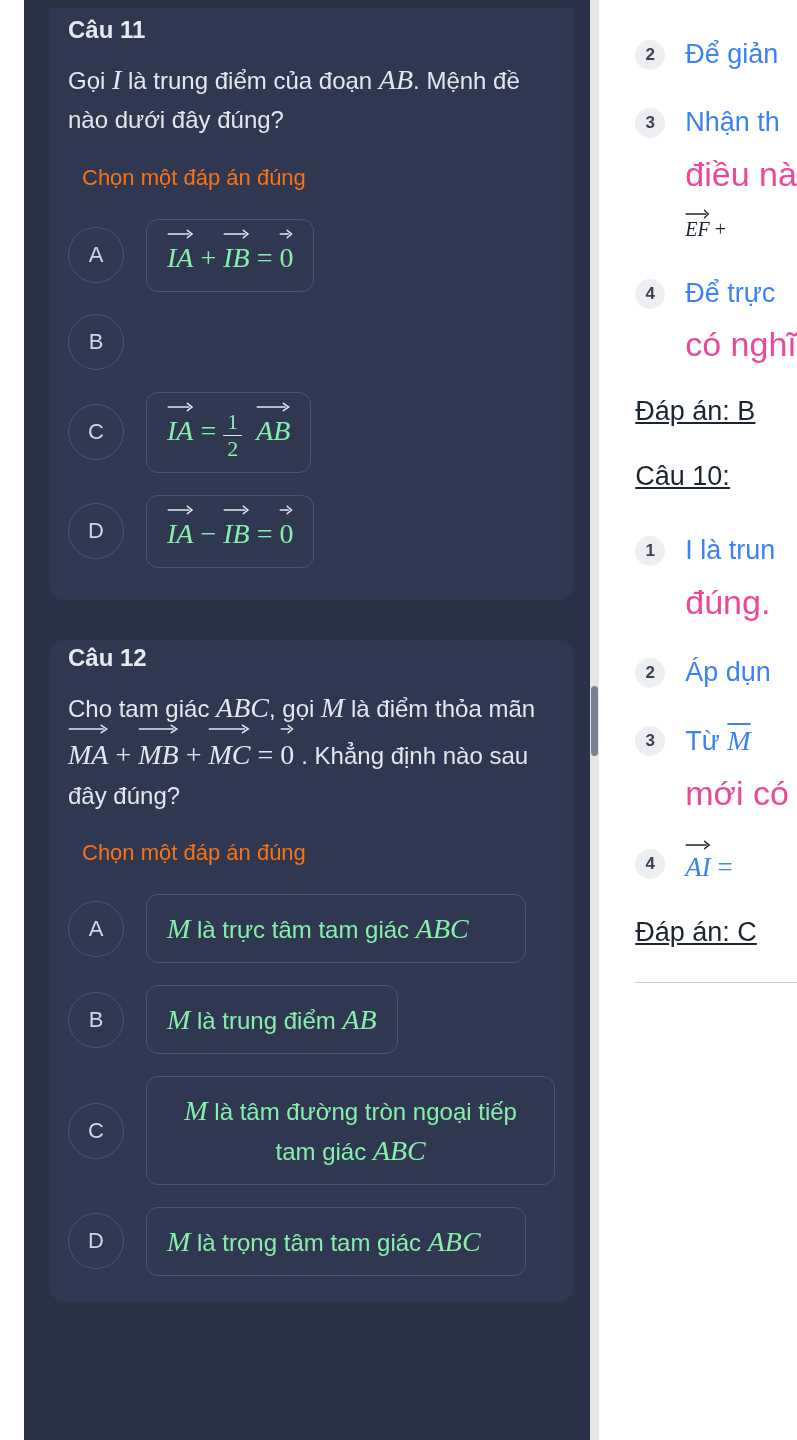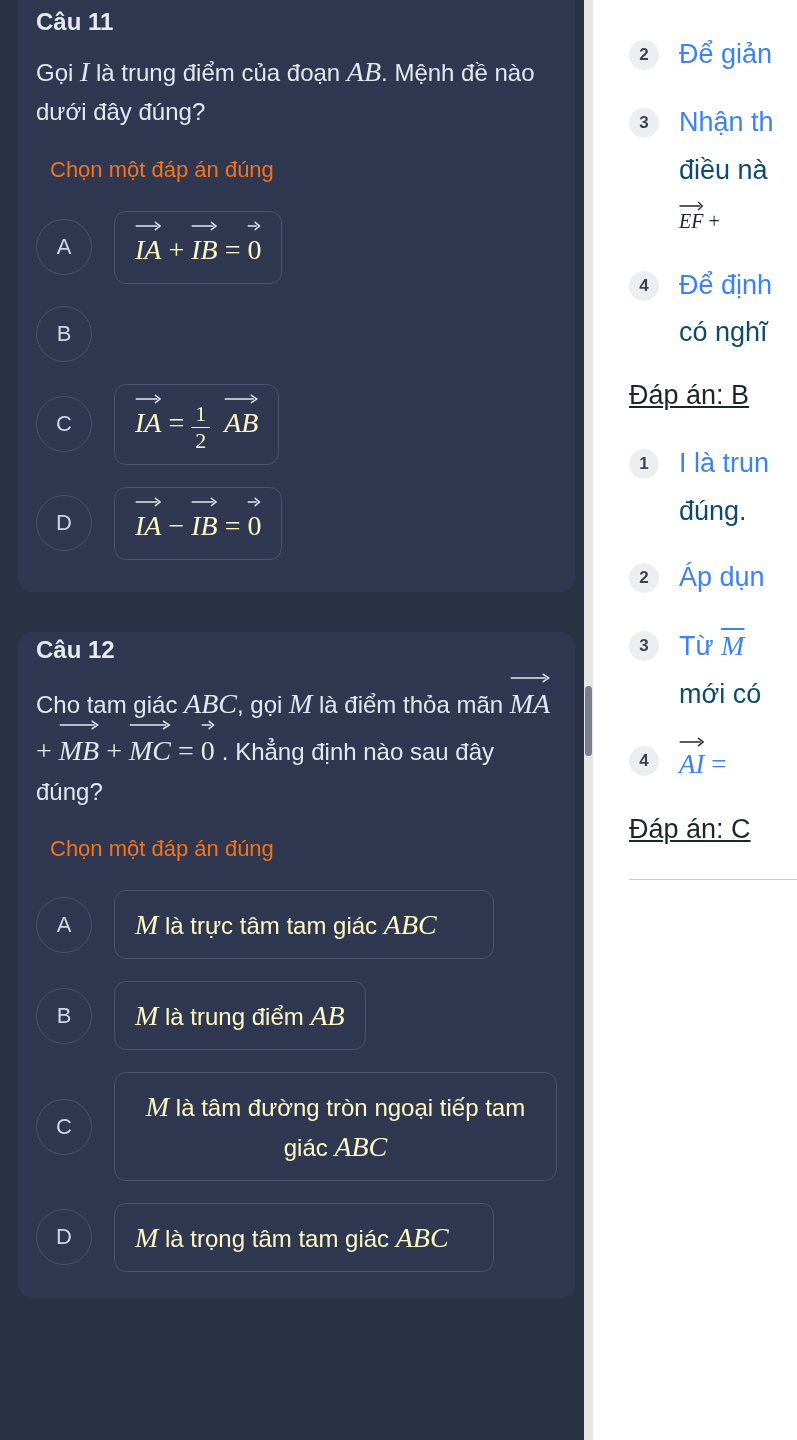--- a/index.html
+++ b/index.html
@@ -3,23 +3,24 @@
 <meta charset="utf-8">
 <style>
   * { margin: 0; padding: 0; box-sizing: border-box; }
   html, body { width: 797px; height: 1440px; overflow: hidden; font-family: Arial, Helvetica, sans-serif; }
   body { display: flex; background: #fff; }
   .left-panel {
     width: 593px;
     height: 1440px;
     background: #2a3246;
     color: #d5d9e2;
-    padding: 0;
+    padding: 8px;
     position: relative;
     overflow: hidden;
+    margin-left: 24px;
   }
   .scrollbar-track {
     position: absolute;
     right: 0;
     top: 0;
     width: 9px;
     height: 100%;
     background: #e6e6e6;
   }
   .scrollbar-thumb {
@@ -64,21 +65,21 @@
     align-items: center;
     justify-content: center;
     color: #cfd5e3;
     font-size: 22px;
     flex-shrink: 0;
   }
   .opt-content {
     border: 1px solid #4a5470;
     border-radius: 12px;
     padding: 14px 20px;
-    color: #fef9c3;
+    color: #86efac;
     font-size: 24px;
     line-height: 1.4;
     min-height: 56px;
     display: flex;
     align-items: center;
   }
   .opt-content.wide { min-width: 380px; text-align: center; }
   .math { font-family: "Times New Roman", Georgia, serif; font-style: italic; font-size: 28px; }
   .mathR { font-family: "Times New Roman", Georgia, serif; font-style: normal; }
   .vec { position: relative; display: inline-block; padding-top: 4px; }
@@ -98,21 +99,21 @@
   .r-row { display: flex; align-items: flex-start; margin-bottom: 32px; padding-left: 36px; }
   .r-num {
     width: 30px; height: 30px; border-radius: 50%;
     background: #eceef2; color: #3a4252;
     display: flex; align-items: center; justify-content: center;
     font-size: 17px; font-weight: 600;
     margin-right: 20px; flex-shrink: 0;
     margin-top: 4px;
   }
   .r-text { font-size: 27px; color: #3b82f6; white-space: nowrap; line-height: 1.35; }
-  .r-sub { padding-left: 86px; font-size: 27px; color: #0c4a6e; margin-top: -18px; margin-bottom: 32px; white-space: nowrap; }
+  .r-sub { padding-left: 86px; font-size: 34px; color: #ec4899; margin-top: -18px; margin-bottom: 32px; white-space: nowrap; }
   .r-plain { padding-left: 36px; font-size: 27px; color: #1c2430; margin-bottom: 34px; white-space: nowrap; text-decoration: underline; }
   .r-math { font-family: "Times New Roman", Georgia, serif; font-style: italic; font-size: 20px; padding-left: 86px; margin-top: -12px; margin-bottom: 34px; white-space: nowrap; }
   .r-math .vec svg path { stroke: #1c2430; }
   .ovr { text-decoration: overline; }
   .hr-right { border: none; border-top: 1px solid #c9cdd6; margin: 0 0 28px 36px; width: 200px; }
 </style>
 </head>
 <body>
 
 <div class="left-panel">
@@ -266,26 +267,27 @@
   </div>
   <div class="r-sub">điều nà</div>
   <div class="r-math">
     <span class="vec"><svg viewBox="0 0 46 14" preserveAspectRatio="none">
           <path d="M1 8 H40 M36 4 L44 8 L36 12" stroke="#1c2430" stroke-width="1.6" fill="none"></path>
         </svg><span>EF</span></span><span class="mathR"> + </span>
   </div>
 
   <div class="r-row">
     <div class="r-num">4</div>
-    <div class="r-text">Để định</div>
+    <div class="r-text">Để trực</div>
   </div>
   <div class="r-sub">có nghĩ</div>
 
   <div class="r-plain">Đáp án: B</div>
 
+  <div class="r-plain" style="margin-bottom:40px;">Câu 10:</div>
 
   <div class="r-row">
     <div class="r-num">1</div>
     <div class="r-text">I là trun</div>
   </div>
   <div class="r-sub">đúng.</div>
 
   <div class="r-row">
     <div class="r-num">2</div>
     <div class="r-text">Áp dụn</div>

